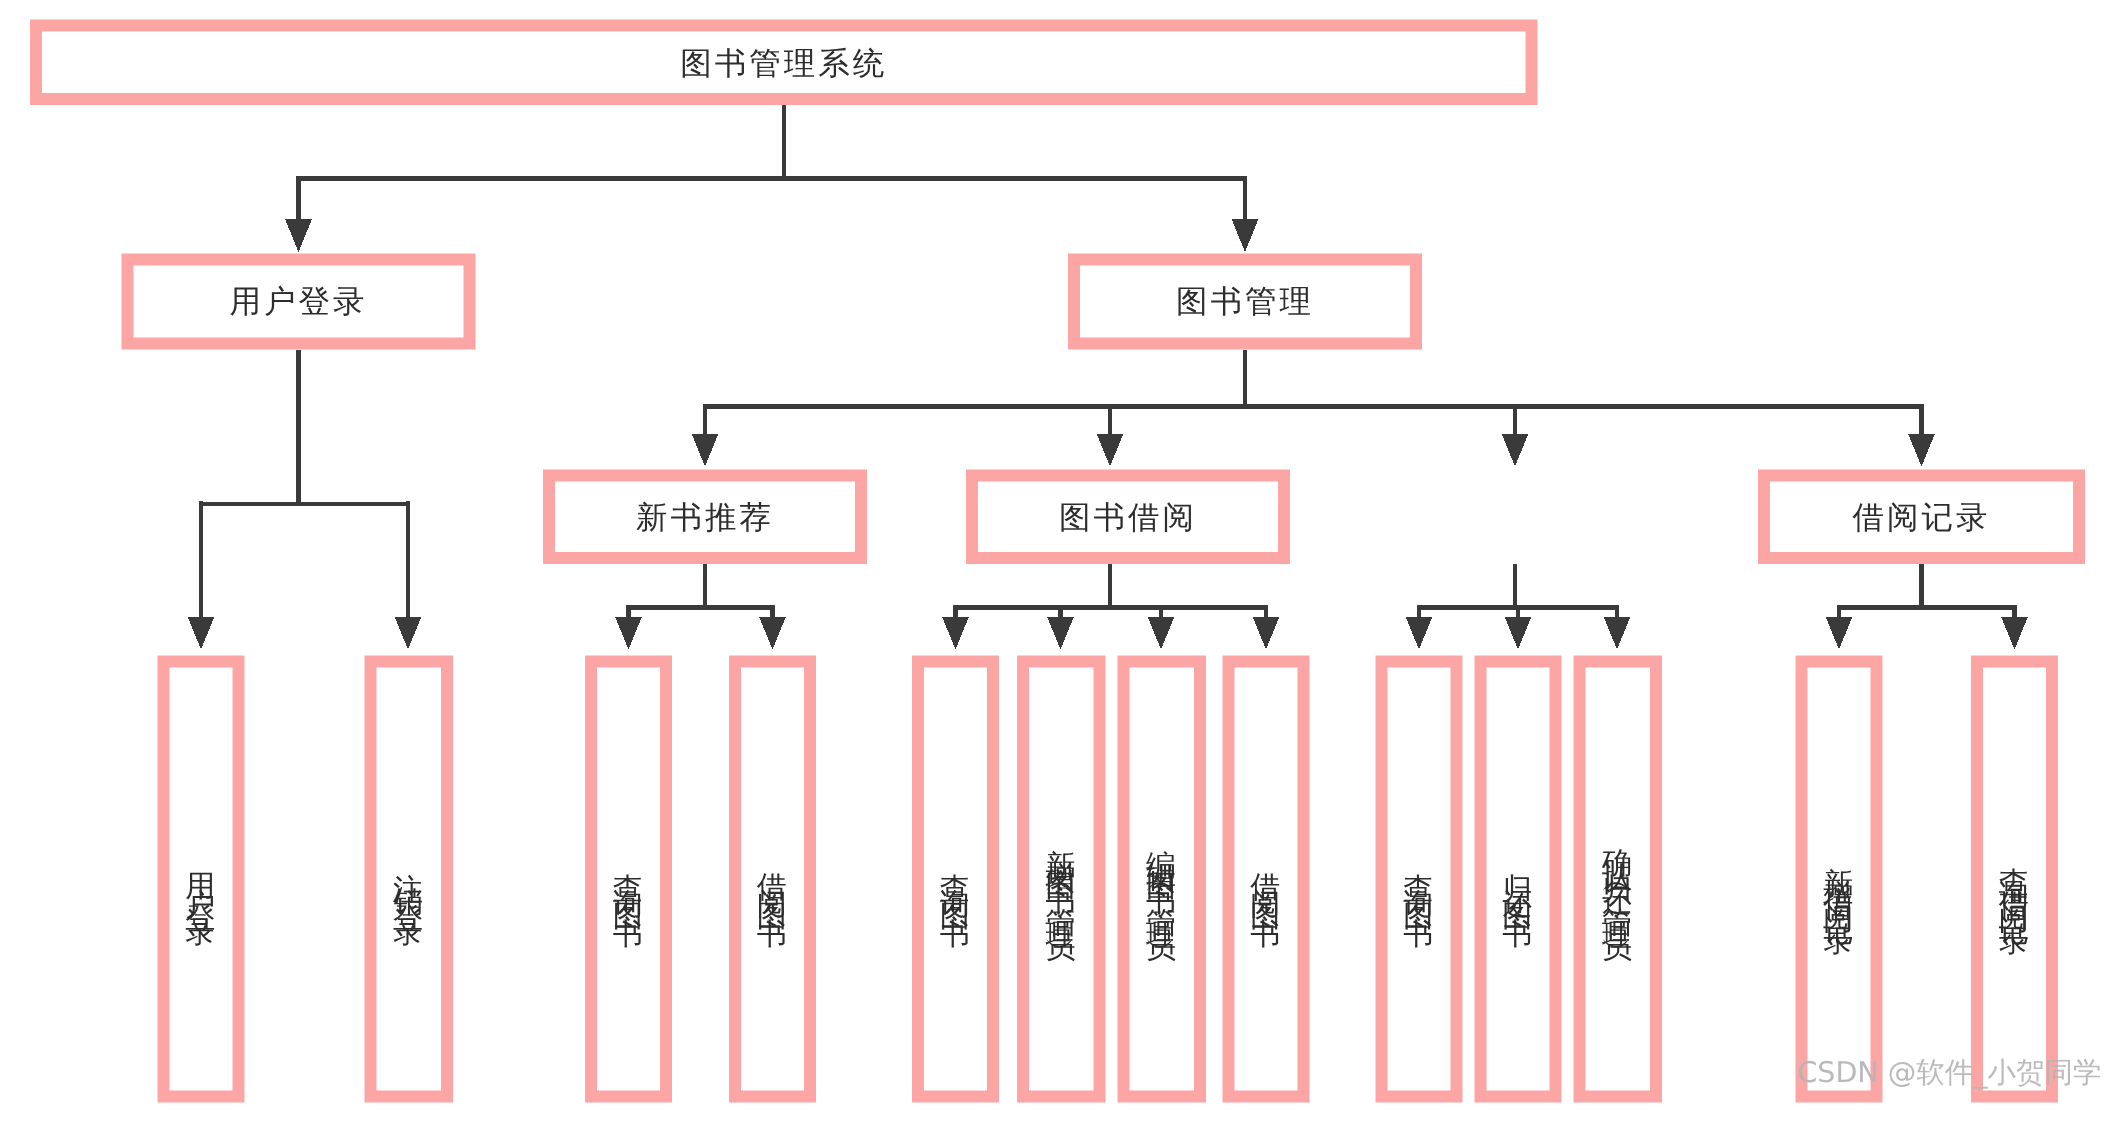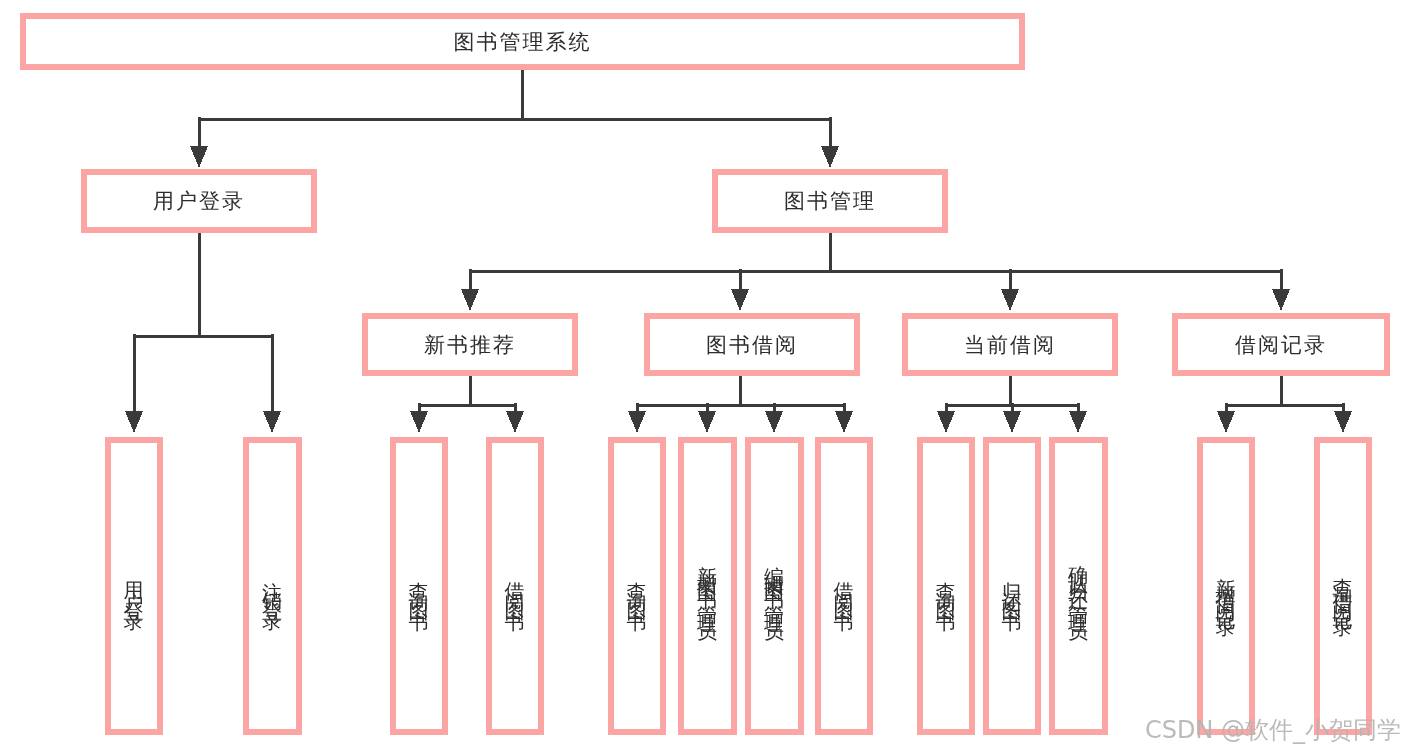--- a/index.html
+++ b/index.html
@@ -15,42 +15,42 @@
     position: absolute;
     left: 0; top: 0;
     width: 1405px; height: 747px;
     z-index: 1;
   }
   #connectors line { stroke: #3a3a3a; stroke-width: 3; }
   #connectors polygon { fill: #3a3a3a; stroke: none; }
   .box {
     position: absolute;
     box-sizing: border-box;
-    border: 6px solid #fca5a5;
+    border: 8px solid #fca5a5;
     background: #ffffff;
     color: #2d2d2d;
     display: flex;
     align-items: center;
     justify-content: center;
     z-index: 2;
   }
   .h-box { font-size: 21px; letter-spacing: 2px; white-space: nowrap; }
   .v-box {
     writing-mode: vertical-rl;
     text-orientation: mixed;
     font-size: 20px;
     letter-spacing: 10px;
     line-height: 1;
   }
   .v-box.long { letter-spacing: 8px; }
   #watermark {
     position: absolute;
     right: 4px;
-    bottom: 1px;
-    font-size: 24px;
+    bottom: 19px;
+    font-size: 19px;
     color: #b5b5b5;
     opacity: 0.92;
     z-index: 6;
     white-space: nowrap;
     margin-left: 36px;
   }
 </style>
 </head>
 <body>
 
@@ -132,21 +132,20 @@
     </g>
   </svg>
 
   <div class="box h-box" style="left:20px; top:13px; width:1005px; height:57px;">图书管理系统</div>
 
   <div class="box h-box" style="left:81px; top:169px; width:236px; height:64px;">用户登录</div>
   <div class="box h-box" style="left:712px; top:169px; width:236px; height:64px;">图书管理</div>
 
   <div class="box h-box" style="left:362px; top:313px; width:216px; height:63px;">新书推荐</div>
   <div class="box h-box" style="left:632px; top:313px; width:216px; height:63px;margin-left:12px;">图书借阅</div>
-  <div class="box h-box" style="left:902px; top:313px; width:216px; height:63px;">当前借阅</div>
   <div class="box h-box" style="left:1172px; top:313px; width:218px; height:63px;">借阅记录</div>
 
   <div class="box v-box" style="left:105px; top:437px; width:58px; height:298px;">用户登录</div>
   <div class="box v-box" style="left:243px; top:437px; width:59px; height:298px;">注销登录</div>
 
   <div class="box v-box" style="left:390px; top:437px; width:58px; height:298px;">查询图书</div>
   <div class="box v-box" style="left:486px; top:437px; width:58px; height:298px;">借阅图书</div>
 
   <div class="box v-box" style="left:608px; top:437px; width:58px; height:298px;">查询图书</div>
   <div class="box v-box long" style="left:678px; top:437px; width:59px; height:298px;">新增图书（管理员）</div>

